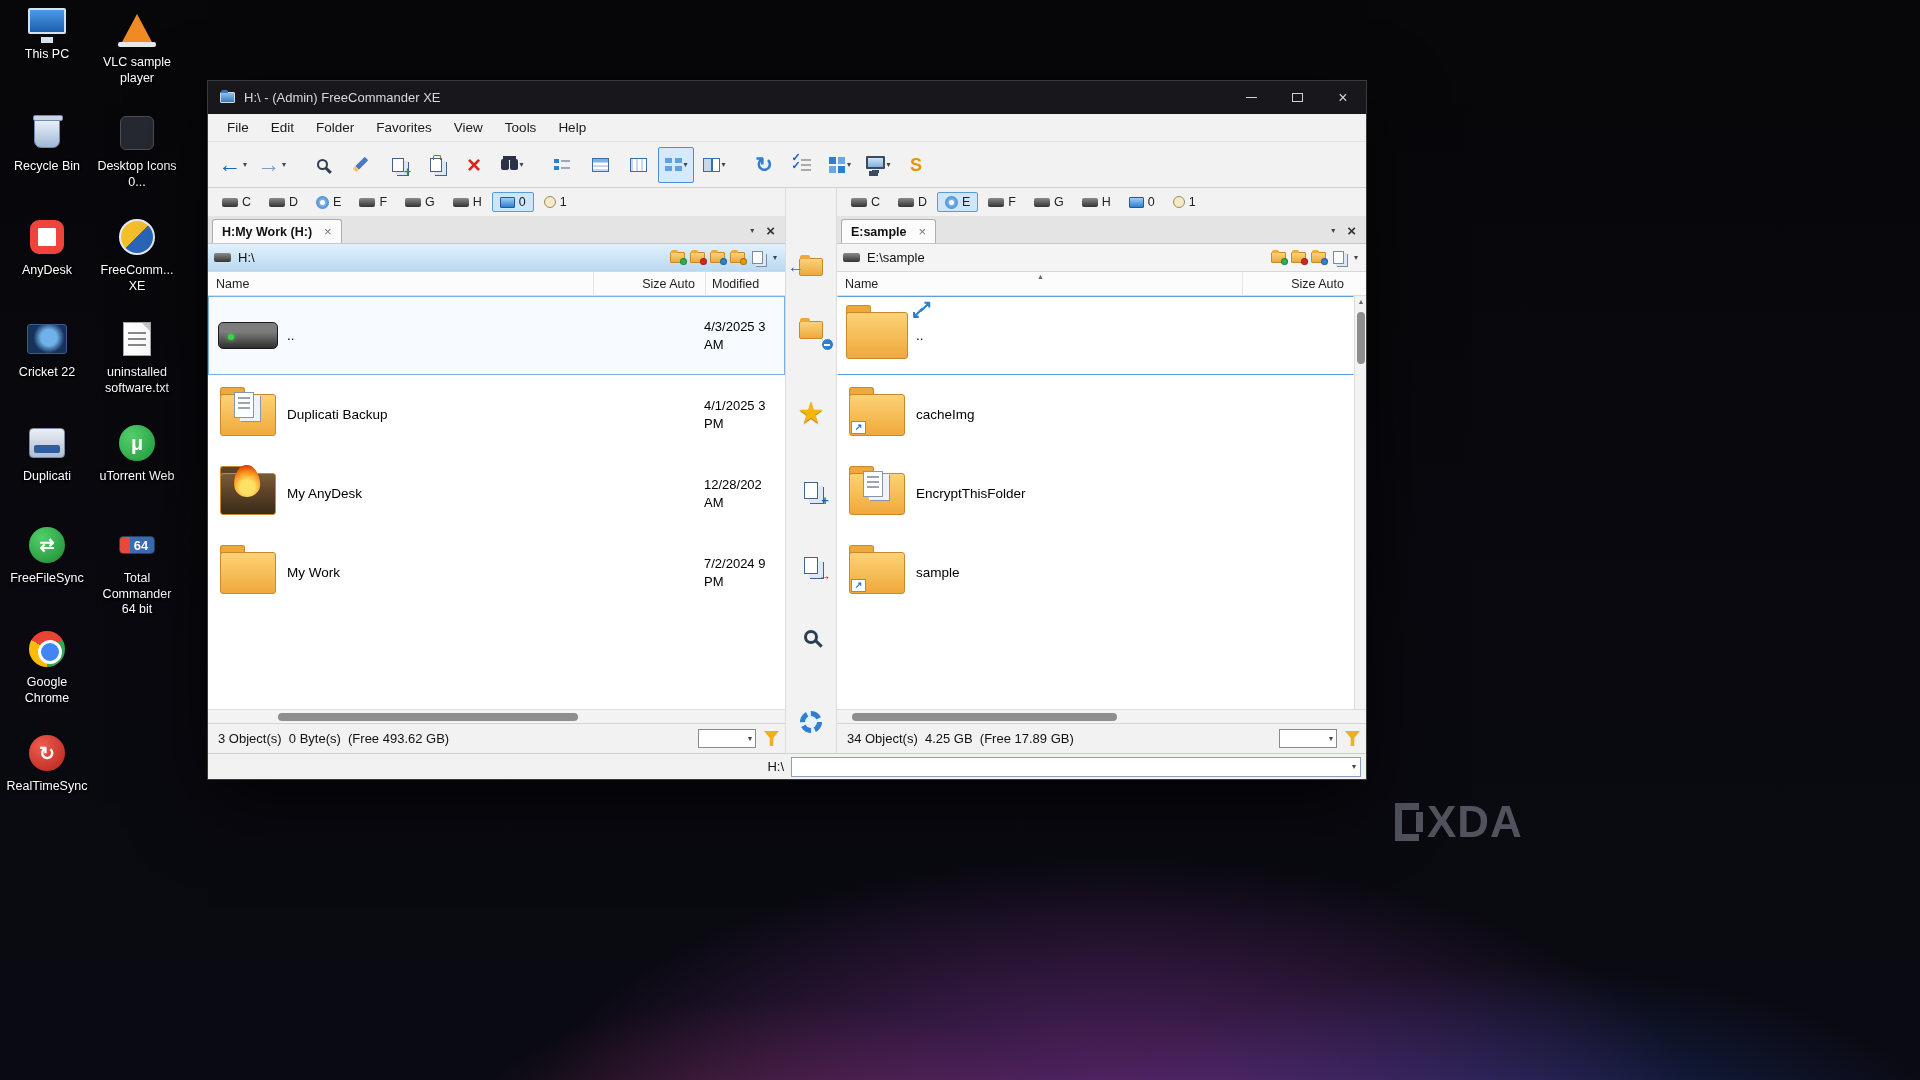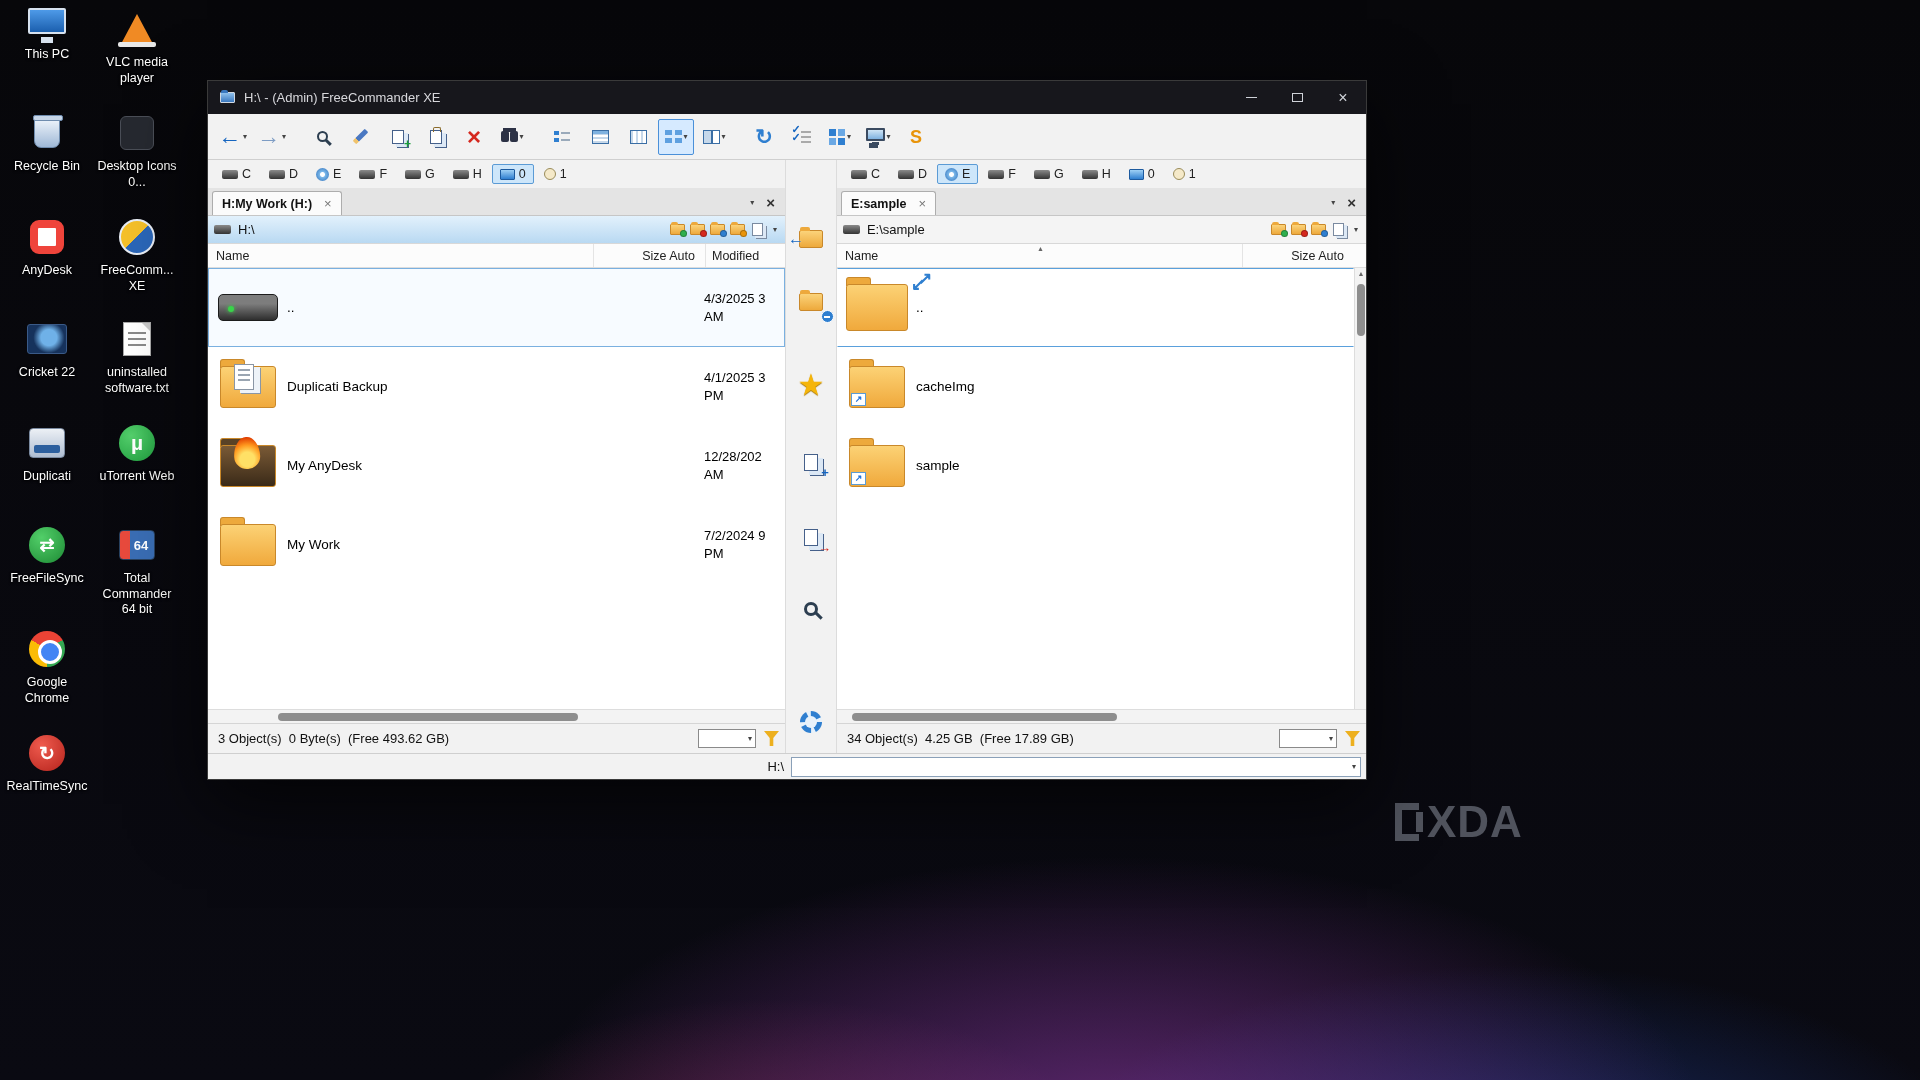--- a/index.html
+++ b/index.html
@@ -30,21 +30,21 @@
 .ic-chrome::after{content:"";position:absolute;left:9px;top:9px;width:18px;height:18px;border-radius:50%;background:#4285f4;border:3px solid #fff}
 .ic-rts{width:36px;height:36px;border-radius:50%;background:radial-gradient(circle at 35% 30%,#ef5b4e,#b5231c);color:#fff;font-size:19px;font-weight:bold;display:flex;align-items:center;justify-content:center}
 .ic-vlc{width:0;height:0;border-left:16px solid transparent;border-right:16px solid transparent;border-bottom:30px solid #f08a24;position:relative}
 .ic-vlc::after{content:"";position:absolute;left:-19px;top:28px;width:38px;height:5px;background:#e8e8e8;border-radius:2px}
 .ic-darkbox{width:34px;height:34px;background:#262930;border:1px solid #4a4e57;border-radius:6px}
 .ic-fcxe{width:36px;height:36px;border-radius:50%;background:linear-gradient(135deg,#f5c02a 50%,#2b66b8 50%);border:2px solid #e8edf5}
 .ic-txt{width:28px;height:34px;background:#fff;border:1px solid #a8a8a8;position:relative}
 .ic-txt::before{content:"";position:absolute;right:0;top:0;border-left:8px solid transparent;border-top:8px solid #c9c9c9}
 .ic-txt::after{content:"";position:absolute;left:4px;top:9px;right:4px;height:18px;background:repeating-linear-gradient(#8a8a8a 0 2px,transparent 2px 6px)}
 .ic-ut{width:36px;height:36px;border-radius:50%;background:radial-gradient(circle at 35% 30%,#55d06d,#1f9e3e);color:#fff;font-size:21px;font-weight:bold;display:flex;align-items:center;justify-content:center}
-.ic-tc{width:36px;height:30px;background:linear-gradient(90deg,#e84a3d 0 10px,#3a6eb5 10px);border:1px solid #28415f;border-radius:4px;color:#fff;font-size:13px;font-weight:bold;display:flex;align-items:center;justify-content:center;padding-left:8px}
+.ic-tc{width:36px;height:18px;background:linear-gradient(90deg,#e84a3d 0 10px,#3a6eb5 10px);border:1px solid #28415f;border-radius:4px;color:#fff;font-size:13px;font-weight:bold;display:flex;align-items:center;justify-content:center;padding-left:8px}
 
 
 .xda{position:absolute;left:1395px;top:800px;display:flex;align-items:center;gap:8px;opacity:.9}
 .xda-bracket{width:24px;height:38px;border:7px solid #585c66;border-right:none;position:relative}
 .xda-bracket::after{content:"";position:absolute;right:-4px;top:2px;width:7px;height:20px;background:#585c66}
 .xda-text{font-size:44px;font-weight:700;color:#585c66;letter-spacing:1px;line-height:1}
 
 
 .fc-window{position:absolute;left:207px;top:80px;width:1160px;height:700px;background:#f2f2f2;border:1px solid #3a3a3a;box-shadow:0 24px 70px rgba(0,0,0,.65);display:flex;flex-direction:column}
 .titlebar{height:33px;background:#17171c;display:flex;align-items:center;color:#d8d8dc;flex:0 0 auto}
@@ -237,21 +237,21 @@
     <div class="ibox">
         <div class="ic-rts">↻</div>
       </div>
     <div class="dlabel">RealTimeSync</div>
   </div>
 
   <div class="dicon" style="left:94px;top:8px">
     <div class="ibox">
         <div class="ic-vlc"></div>
       </div>
-    <div class="dlabel">VLC media player</div>
+    <div class="dlabel">VLC sample player</div>
   </div>
   <div class="dicon" style="left:94px;top:112px">
     <div class="ibox">
         <div class="ic-darkbox"></div>
       </div>
     <div class="dlabel">Desktop Icons 0...</div>
   </div>
   <div class="dicon" style="left:94px;top:216px">
     <div class="ibox">
         <div class="ic-fcxe"></div>
@@ -291,20 +291,29 @@
         <div class="wbtn">
             <span class="min-glyph"></span>
           </div>
         <div class="wbtn">
             <span class="max-glyph"></span>
           </div>
         <div class="wbtn">×</div>
       </div>
     </div>
 
+    <div class="menubar">
+      <span class="menu-item">File</span>
+      <span class="menu-item">Edit</span>
+      <span class="menu-item">Folder</span>
+      <span class="menu-item">Favorites</span>
+      <span class="menu-item">View</span>
+      <span class="menu-item">Tools</span>
+      <span class="menu-item">Help</span>
+    </div>
 
     <div class="toolbar">
       <div class="tbtn">
           <span class="g-back">←</span>
           <span class="caret">▾</span>
         </div>
       <div class="tbtn">
           <span class="g-fwd">→</span>
           <span class="caret">▾</span>
         </div>
@@ -638,20 +647,30 @@
                   <div class="ov-link">↗</div>
                 </div>
               </div>
             <div class="rname">cacheImg</div>
           </div>
           <div class="frow" style="margin-right:12px">
             <div class="ricon">
                 <div class="fo">
                   <div class="tab"></div>
                   <div class="body"></div>
+                  <div class="ov-doc"></div>
+                </div>
+              </div>
+            <div class="rname">EncryptThisFolder</div>
+          </div>
+          <div class="frow" style="margin-right:12px">
+            <div class="ricon">
+                <div class="fo">
+                  <div class="tab"></div>
+                  <div class="body"></div>
                   <div class="ov-link">↗</div>
                 </div>
               </div>
             <div class="rname">sample</div>
           </div>
           <div class="vscroll">
             <span class="varrow" style="top:2px">▲</span>
             <div class="vthumb"></div>
           </div>
         </div>

